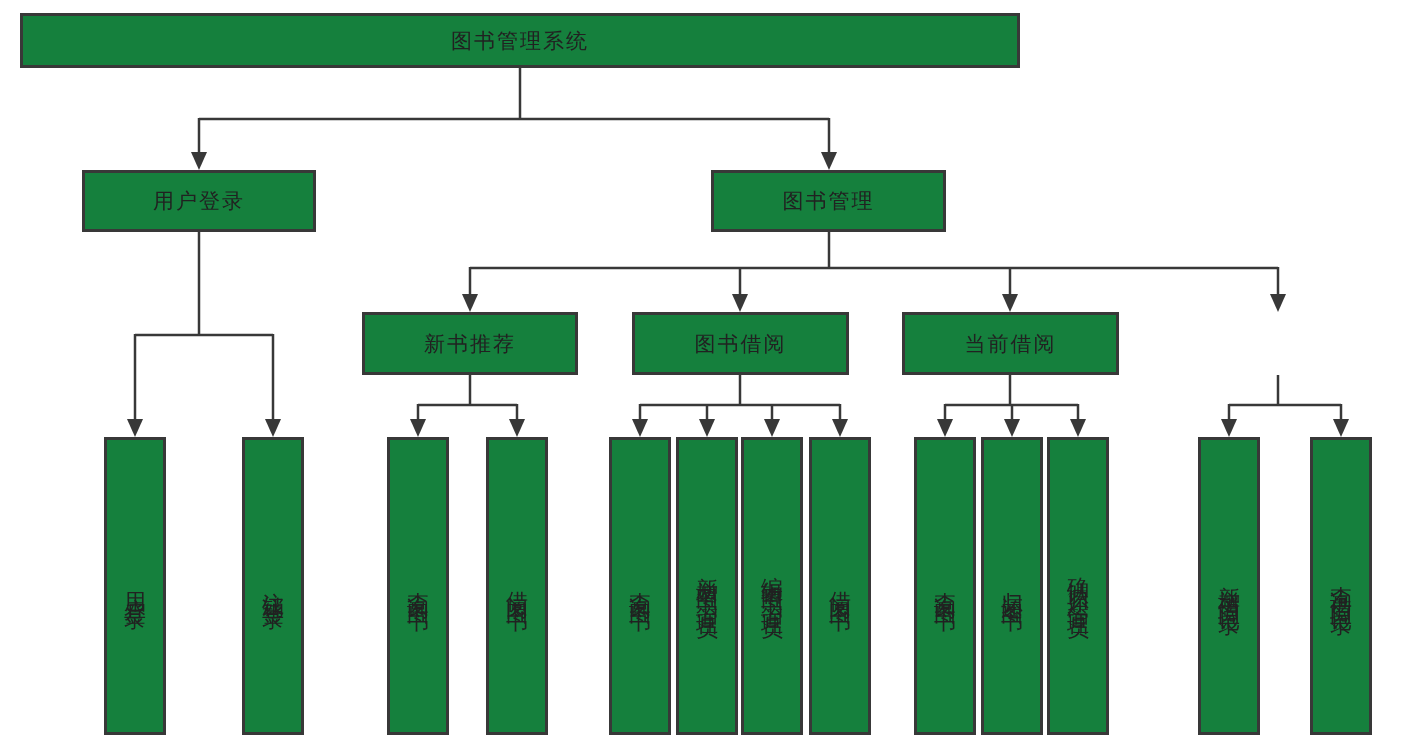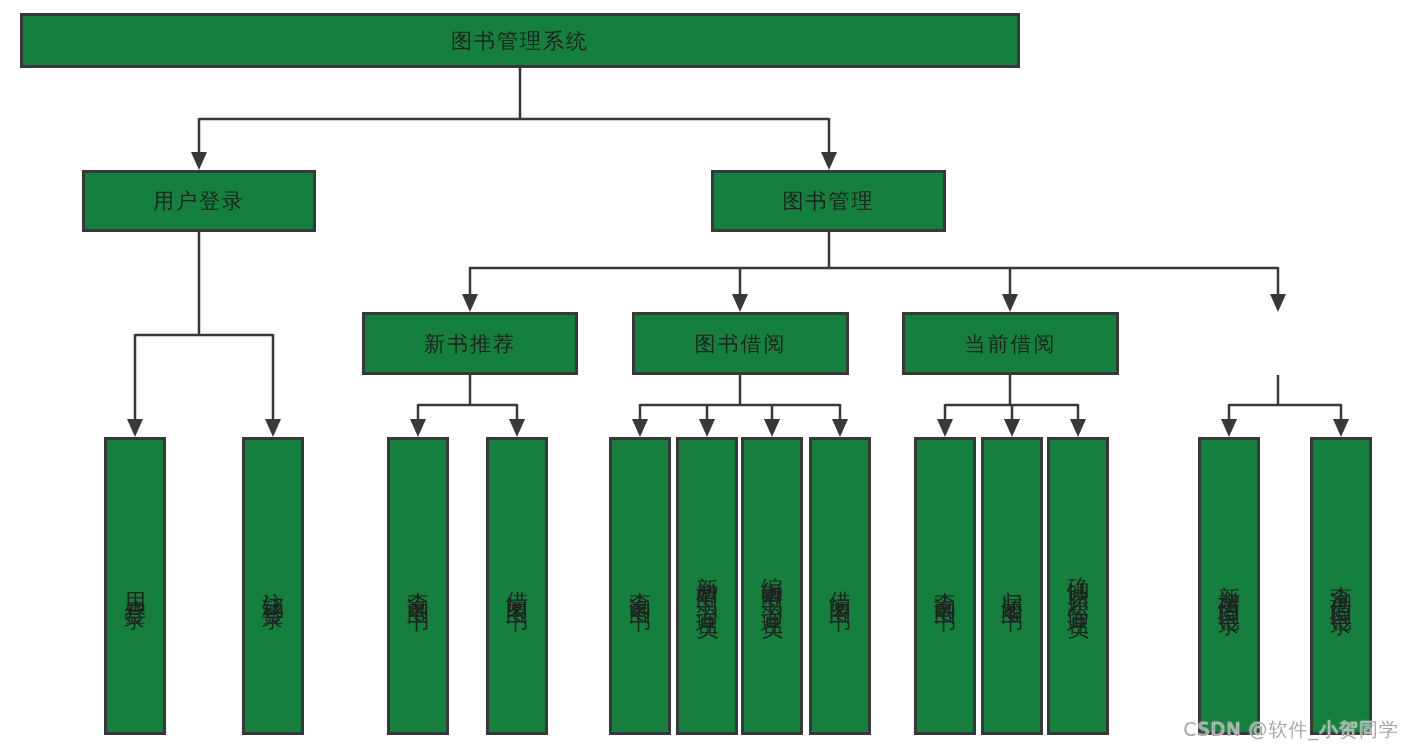--- a/index.html
+++ b/index.html
@@ -142,15 +142,14 @@
   <div class="node v-node" style="left:741px; top:437px; width:62px; height:298px;">编辑图书（管理员）</div>
   <div class="node v-node" style="left:809px; top:437px; width:62px; height:298px;">借阅图书</div>
 
   <div class="node v-node" style="left:914px; top:437px; width:62px; height:298px;">查询图书</div>
   <div class="node v-node" style="left:981px; top:437px; width:62px; height:298px;">归还图书</div>
   <div class="node v-node" style="left:1047px; top:437px; width:62px; height:298px;">确认归还（管理员）</div>
 
   <div class="node v-node" style="left:1198px; top:437px; width:62px; height:298px;">新增借阅记录</div>
   <div class="node v-node" style="left:1310px; top:437px; width:62px; height:298px;">查询借阅记录</div>
 
-  <div class="watermark">CSDN @软件_小贺同学</div>
 
 </div>
 
 </body></html>

